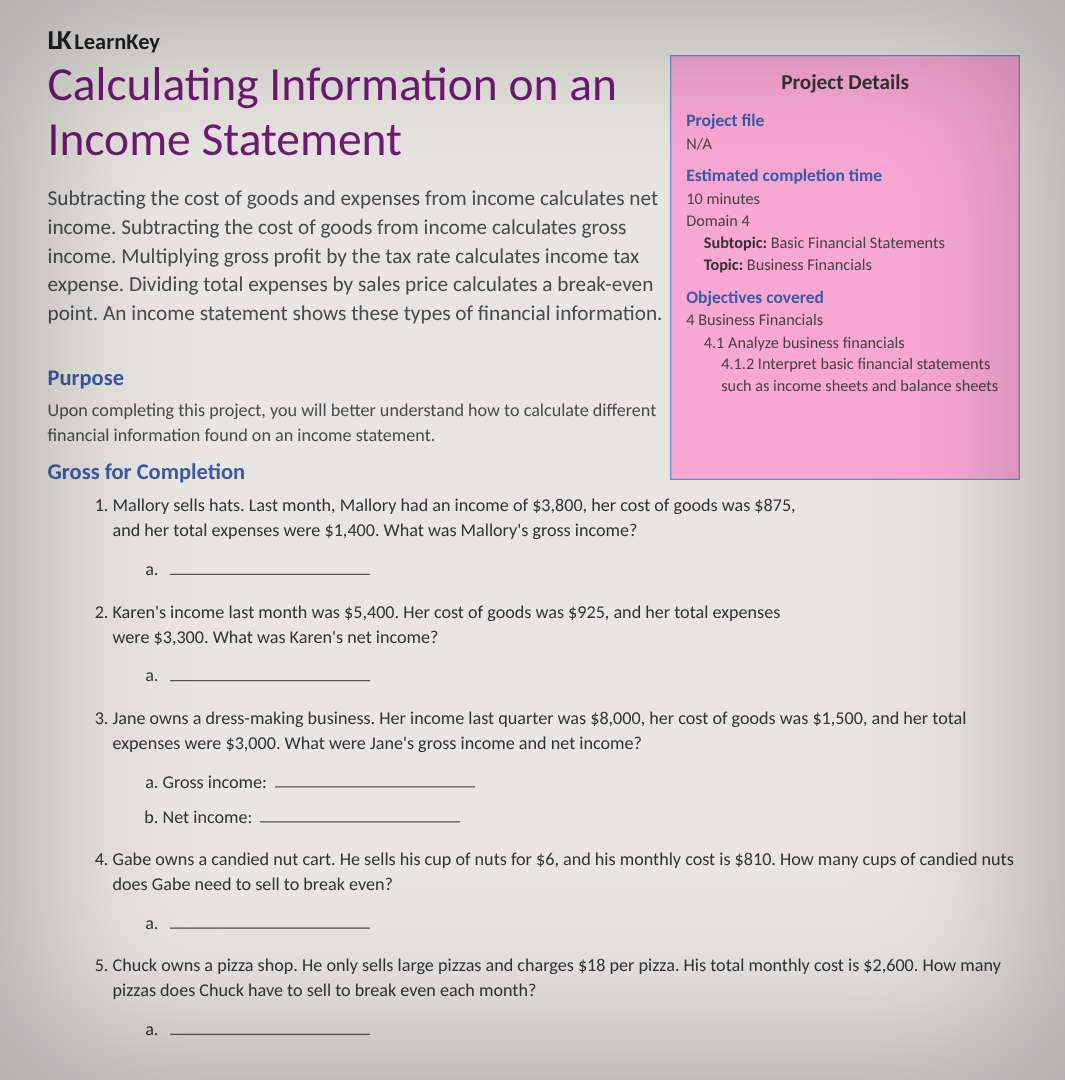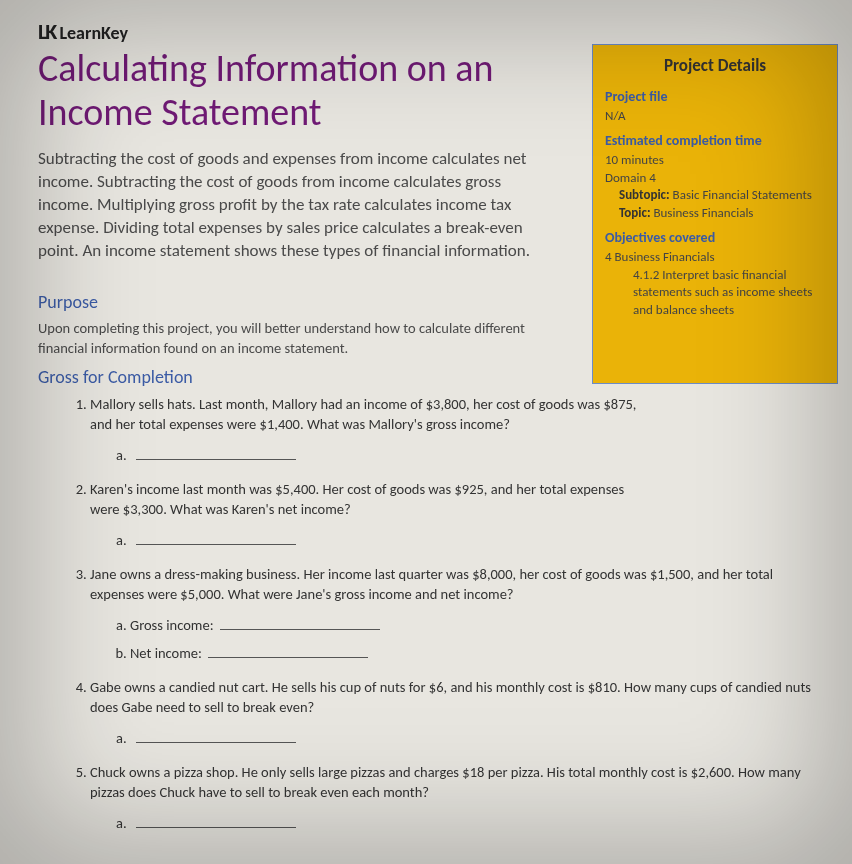--- a/index.html
+++ b/index.html
@@ -35,21 +35,21 @@
   }
   .intro {
     font-size: 17px;
     color: #4a4a4a;
     line-height: 1.35;
     max-width: 520px;
     margin-bottom: 28px;
   }
   h2.section {
     font-size: 18px;
-    font-weight: 400;
+    font-weight: 700;
     color: #3b5ba5;
     margin-bottom: 6px;
     margin-top: 8px;
   }
   .purpose-text {
     font-size: 14.5px;
     color: #4a4a4a;
     line-height: 1.35;
     max-width: 520px;
   }
@@ -76,24 +76,24 @@
     border-bottom: 1px solid #555;
     width: 160px;
     height: 14px;
     vertical-align: baseline;
     margin-left: 6px;
   }
   
   .details-box {
     position: absolute;
     top: 44px;
-    right: 14px;
-    width: 246px;
+    right: 36px;
+    width: 280px;
     border: 1px solid #6c8cc7;
-    background: #eab308;
+    background: #f9a8d4;
     padding: 10px 12px 14px 12px;
     font-size: 13px;
     color: #333;
     line-height: 1.35;
   }
   .details-box h3 {
     text-align: center;
     font-size: 17px;
     color: #333;
     font-weight: 600;
@@ -128,21 +128,21 @@
 
 <h2 class="section">Gross for Completion</h2>
 
 <ol class="steps" id="steps-list">
     <li class="narrow"><span>Mallory sells hats. Last month, Mallory had an income of $3,800, her cost of goods was $875, and her total expenses were $1,400. What was Mallory's gross income?</span><ol class="sub">
         <li><span class="blank"></span></li>
       </ol></li>
     <li class="narrow"><span>Karen's income last month was $5,400. Her cost of goods was $925, and her total expenses were $3,300. What was Karen's net income?</span><ol class="sub">
         <li><span class="blank"></span></li>
       </ol></li>
-    <li><span>Jane owns a dress-making business. Her income last quarter was $8,000, her cost of goods was $1,500, and her total expenses were $5,000. What were Jane's gross income and net income?</span><ol class="sub">
+    <li><span>Jane owns a dress-making business. Her income last quarter was $8,000, her cost of goods was $1,500, and her total expenses were $3,000. What were Jane's gross income and net income?</span><ol class="sub">
         <li><span>Gross income:</span><span class="blank"></span></li>
         <li><span>Net income:</span><span class="blank"></span></li>
       </ol></li>
     <li><span>Gabe owns a candied nut cart. He sells his cup of nuts for $6, and his monthly cost is $810. How many cups of candied nuts does Gabe need to sell to break even?</span><ol class="sub">
         <li><span class="blank"></span></li>
       </ol></li>
     <li><span>Chuck owns a pizza shop. He only sells large pizzas and charges $18 per pizza. His total monthly cost is $2,600. How many pizzas does Chuck have to sell to break even each month?</span><ol class="sub">
         <li><span class="blank"></span></li>
       </ol></li>
   </ol>
@@ -161,17 +161,18 @@
     <span class="kw">Subtopic:</span>
     <span>Basic Financial Statements</span>
   </div>
   <div class="val indent1">
     <span class="kw">Topic:</span>
     <span>Business Financials</span>
   </div>
 
   <div class="label">Objectives covered</div>
   <div class="val">4 Business Financials</div>
+  <div class="val indent1">4.1 Analyze business financials</div>
   <div class="val indent2">4.1.2 Interpret basic financial statements such as income sheets and balance sheets</div>
   <div class="spacer"></div>
 </div>
 
 <div class="vignette"></div>
 
 </body></html>

